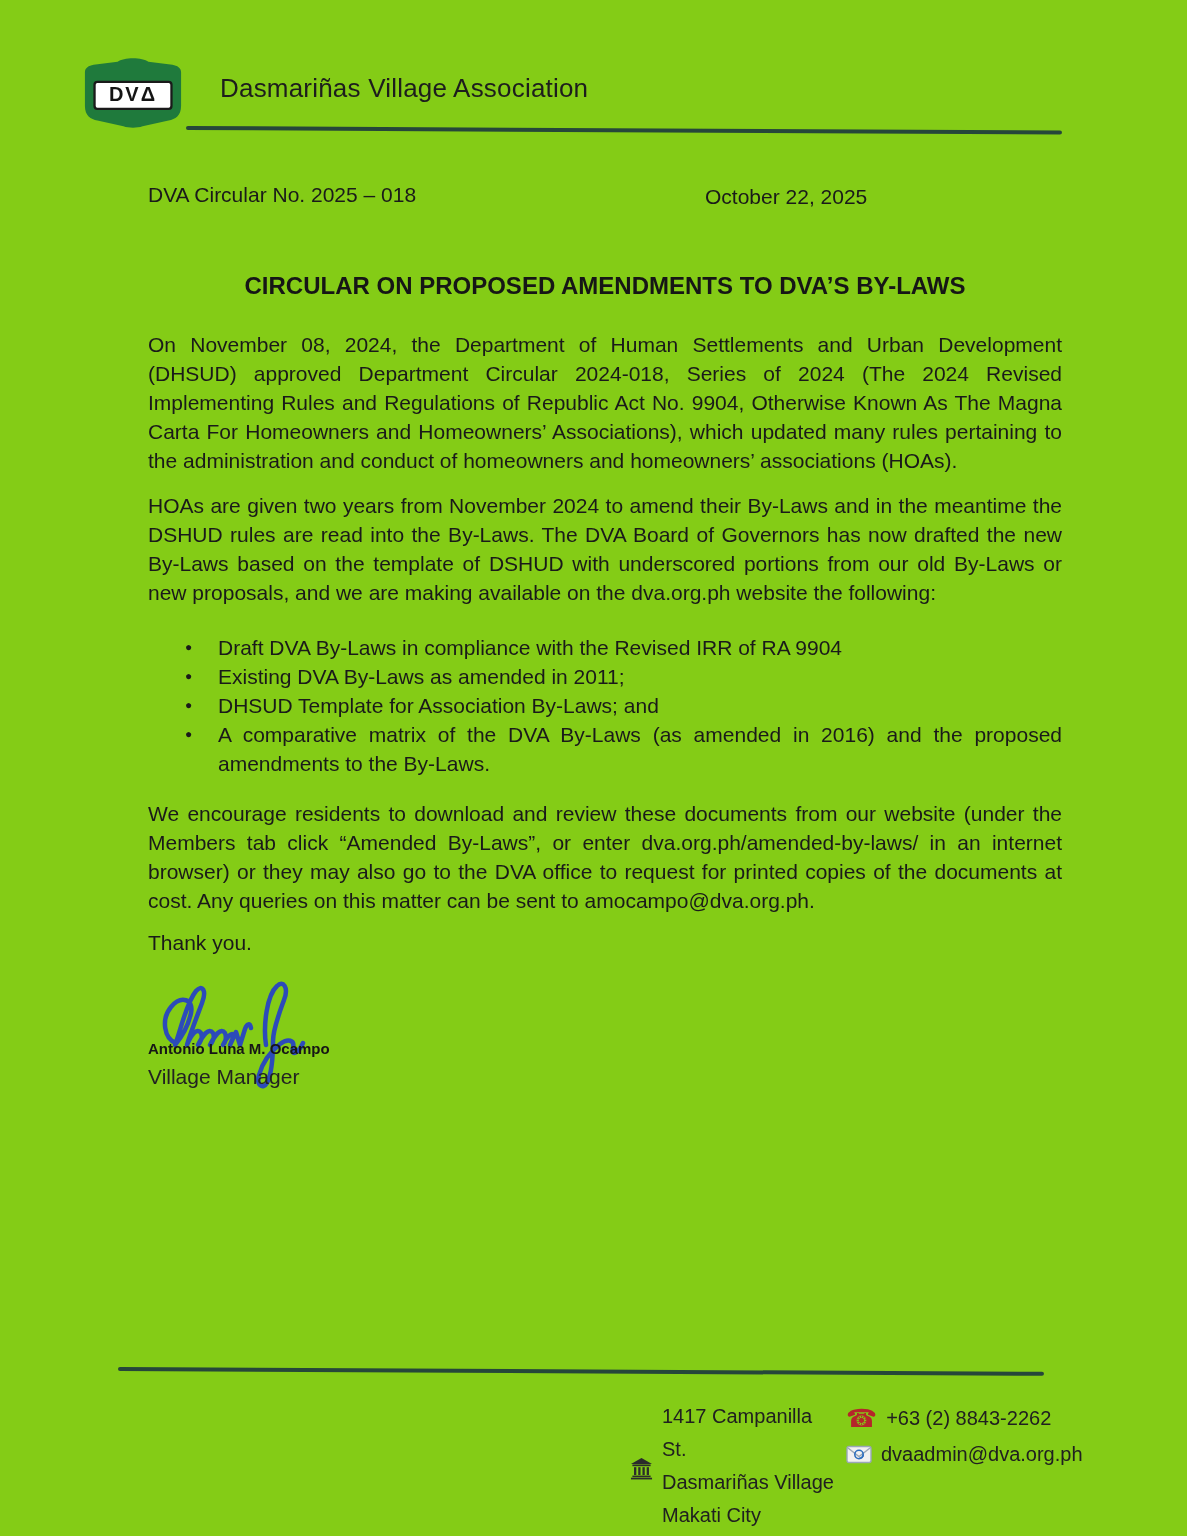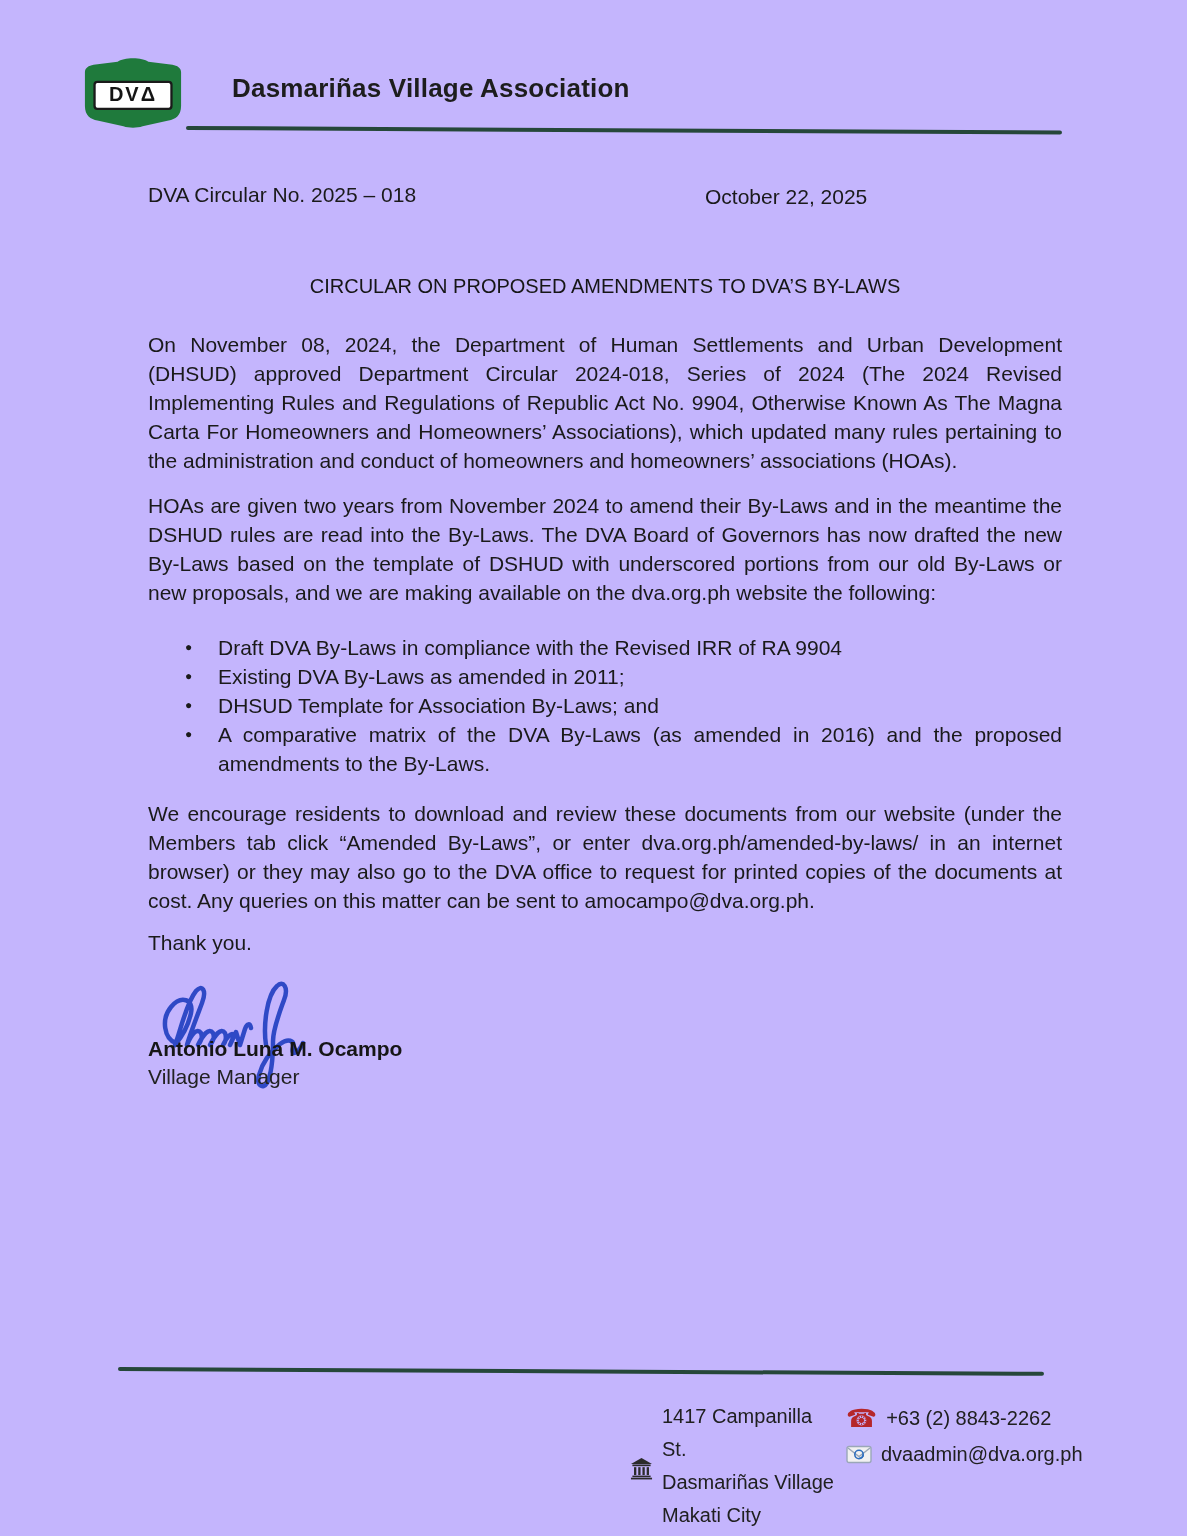--- a/index.html
+++ b/index.html
@@ -1,68 +1,68 @@
 <!DOCTYPE html>
 <html style="--brand_green: #1f7a3c; --rule_green: #26473a; --ink_blue: #2743c3; --text: #1c1c1c; --phone_red: #b5262a; --globe_blue: #3b7fc4;"><head>
 <meta charset="utf-8">
 <style>
   html,body { margin:0; padding:0; background:#ffffff; }
   .page {
-    position:relative; width:1187px; height:1536px; background:#c4b5fd;
+    position:relative; width:1187px; height:1536px; background:#84cc16;
     overflow:hidden; font-family:"Liberation Sans", sans-serif;
     color:var(--text,#1c1c1c);
   }
 
   
   .logo { position:absolute; left:75px; top:56px; width:116px; height:75px; }
   .logo svg { width:100%; height:100%; display:block; }
   .logo-text {
     position:absolute; left:0; top:27px; width:100%; text-align:center;
     font-weight:bold; font-size:20px; letter-spacing:2px; color:#151515;
   }
   .org-name {
-    position:absolute; left:232px; top:73px; margin:0;
-    font-size:26px; font-weight:bold; color:#1d1d1d; letter-spacing:0.2px;
+    position:absolute; left:220px; top:73px; margin:0;
+    font-size:26px; font-weight:normal; color:#1d1d1d; letter-spacing:0.2px;
   }
   .header-rule {
     position:absolute; left:186px; top:126px; width:876px; height:4px;
     background:var(--rule_green,#27493b); transform-origin:left center;
     transform:rotate(0.3deg); border-radius:2px;
   }
 
   
   .content {
     position:absolute; left:148px; top:180px; width:914px;
     font-size:21px; line-height:29px; text-align:justify; color:#1a1a1a;
   }
   .meta-row { position:relative; height:26px; text-align:left; }
   .meta-circular { position:absolute; left:0; top:0; white-space:nowrap;text-align:right; }
   .meta-date { position:absolute; left:557px; top:2px; white-space:nowrap; }
 
   .doc-title {
-    margin:64px 0 0 0; font-size:20px; line-height:32px; font-weight:normal;
+    margin:64px 0 0 0; font-size:24px; line-height:32px; font-weight:bold;
     text-align:center; color:#161616; letter-spacing:0px;
   }
   .para { margin:0; }
   .p1 { margin-top:28px; }
   .p2 { margin-top:16px; }
   .doc-bullets { margin:26px 0 0 0; padding:0 0 0 70px; list-style:none; text-align:justify; }
   .doc-bullets li { position:relative; line-height:29px; }
   .doc-bullets li::before {
     content:"●"; position:absolute; left:-33px; top:0px; font-size:12px; color:#1a1a1a;
   }
   .p3 { margin-top:21px; }
   .closing { margin:13px 0 0 0; text-align:left; }
 
   
   .signature-block { position:relative; margin-top:20px; height:145px; text-align:left; }
   .signature-svg { position:absolute; left:8px; top:0; width:248px; height:118px; }
   .signature-svg path { fill:none; stroke:var(--ink_blue,#2743c3); stroke-width:4.5;
     stroke-linecap:round; stroke-linejoin:round; opacity:0.95; }
-  .signer-name { position:absolute; left:0; top:57px; font-weight:bold; font-size:21px; color:#161616; }
+  .signer-name { position:absolute; left:0; top:57px; font-weight:bold; font-size:15px; color:#161616; }
   .signer-role { position:absolute; left:0; top:85px; font-size:21px; color:#222; }
 
   
   .footer-rule {
     position:absolute; left:118px; top:1367px; width:926px; height:4px;
     background:var(--rule_green,#27493b); transform-origin:left center;
     transform:rotate(0.3deg); border-radius:2px;
   }
   .footer-cols {
     position:absolute; left:630px; top:1400px; display:flex; gap:10px;

